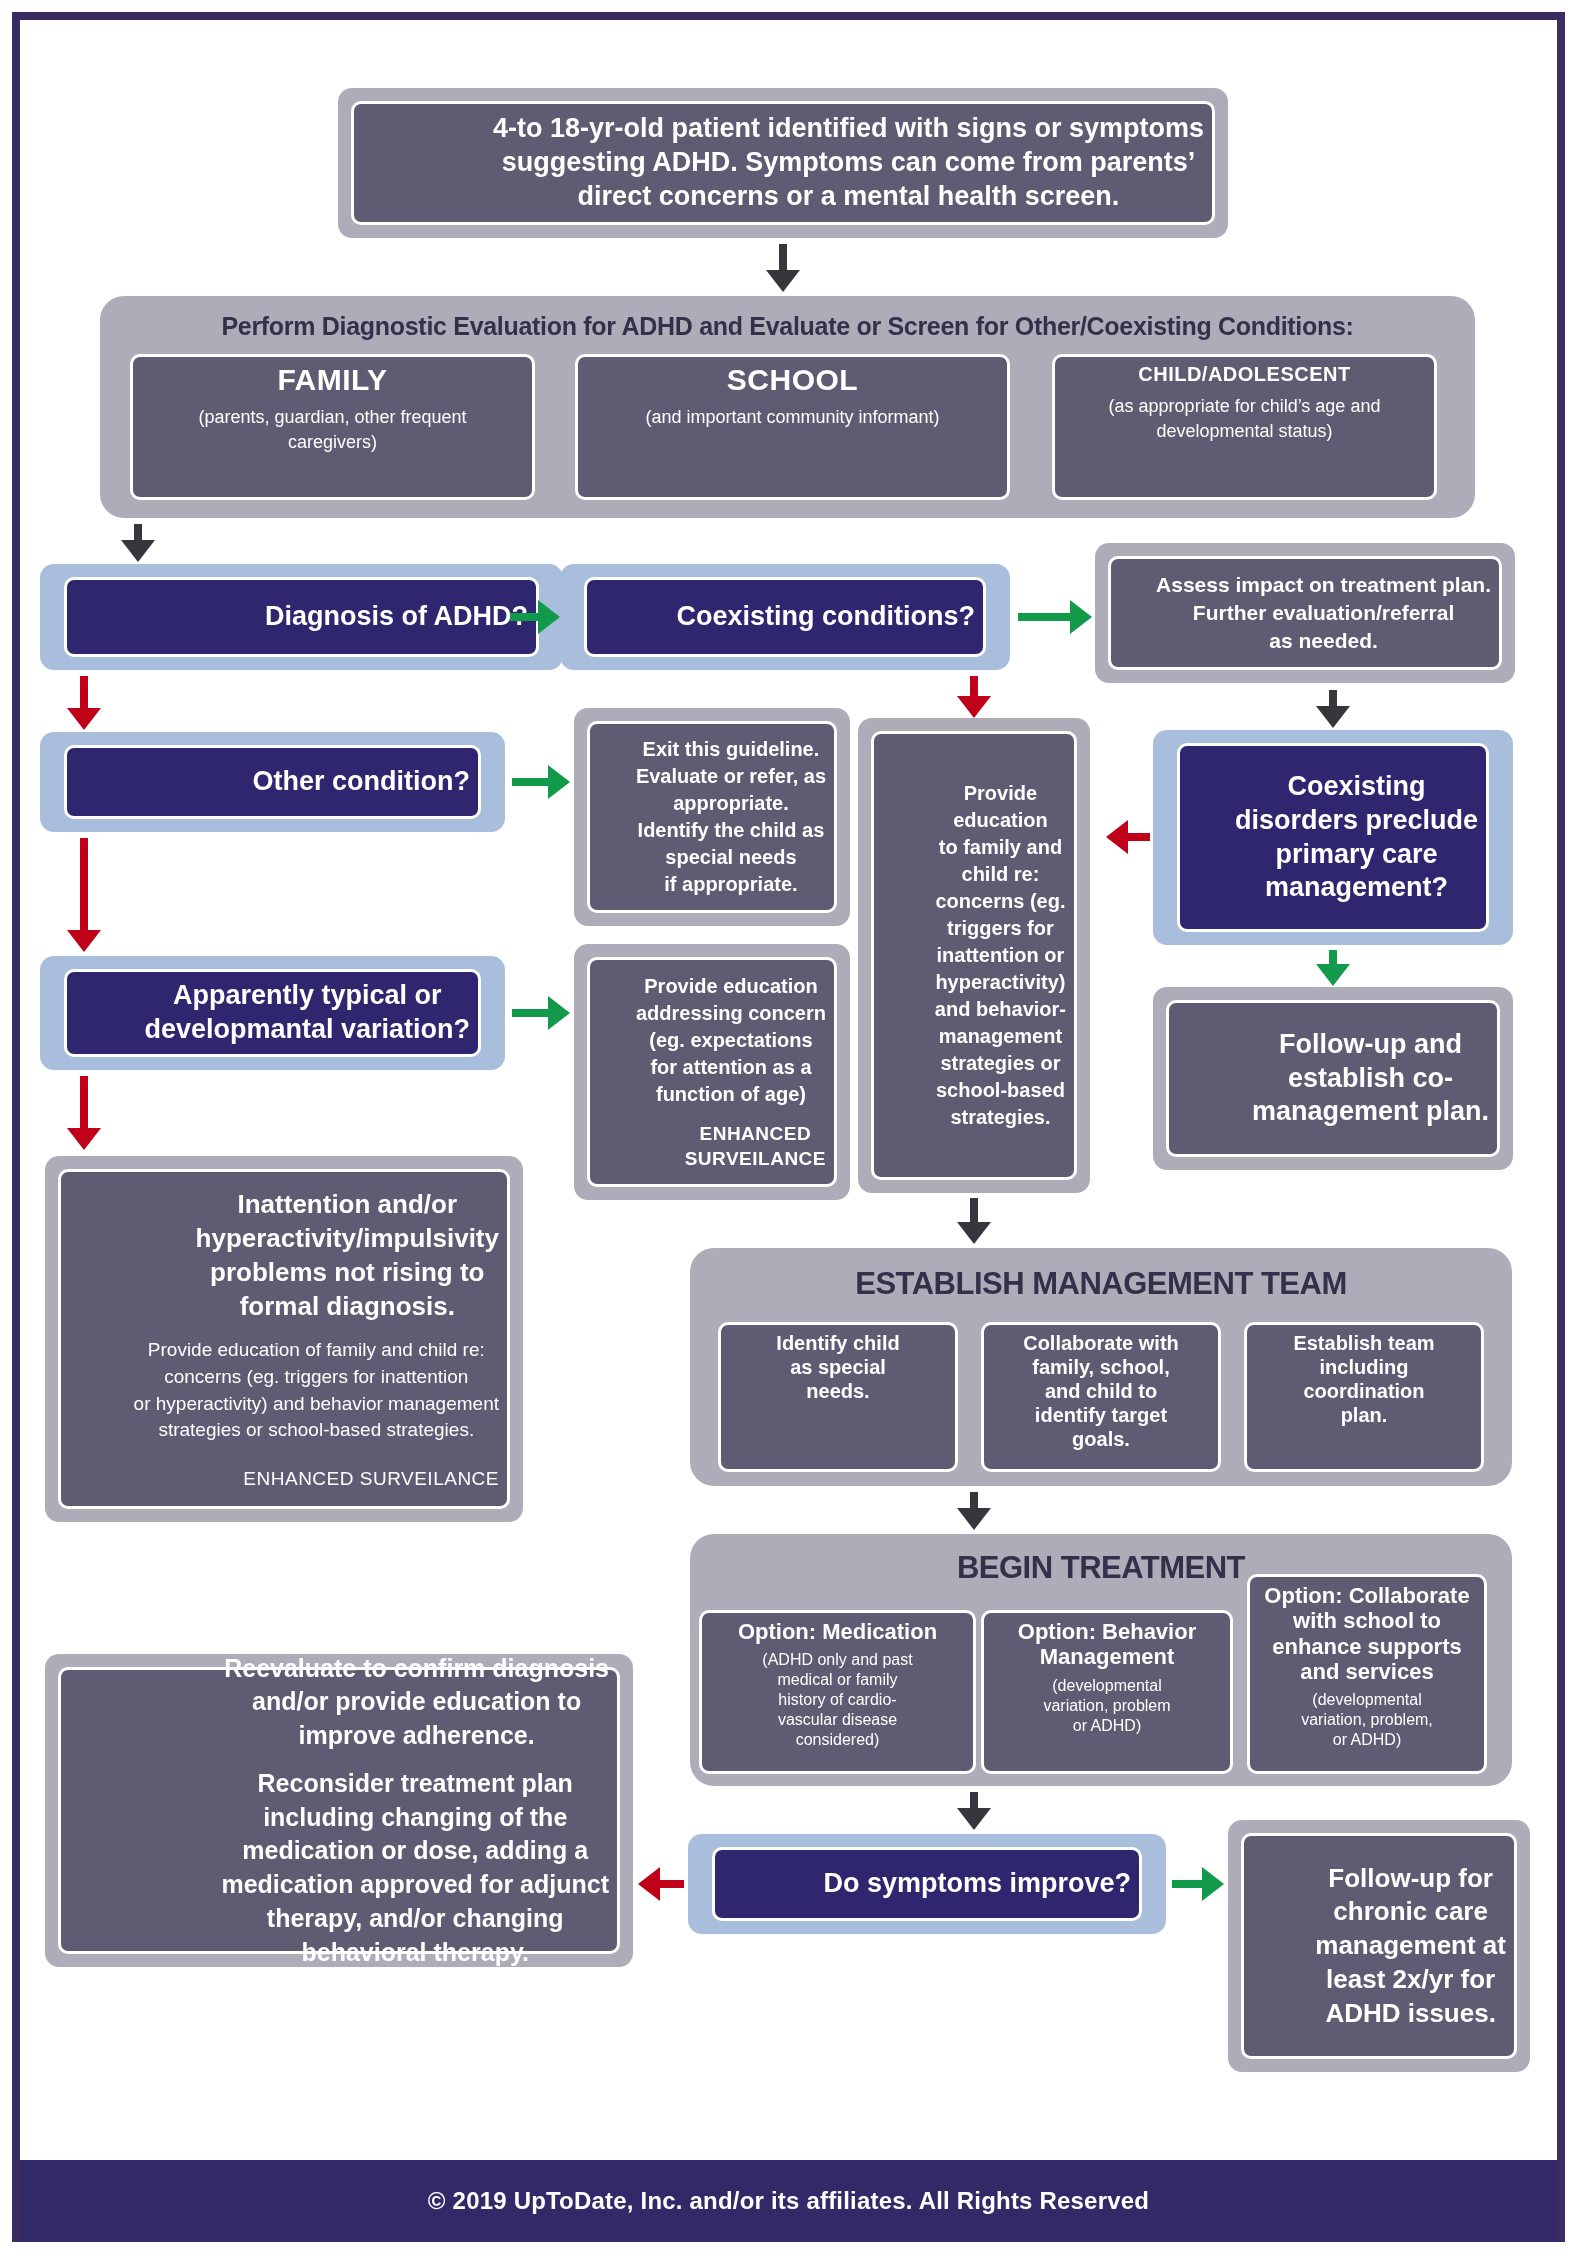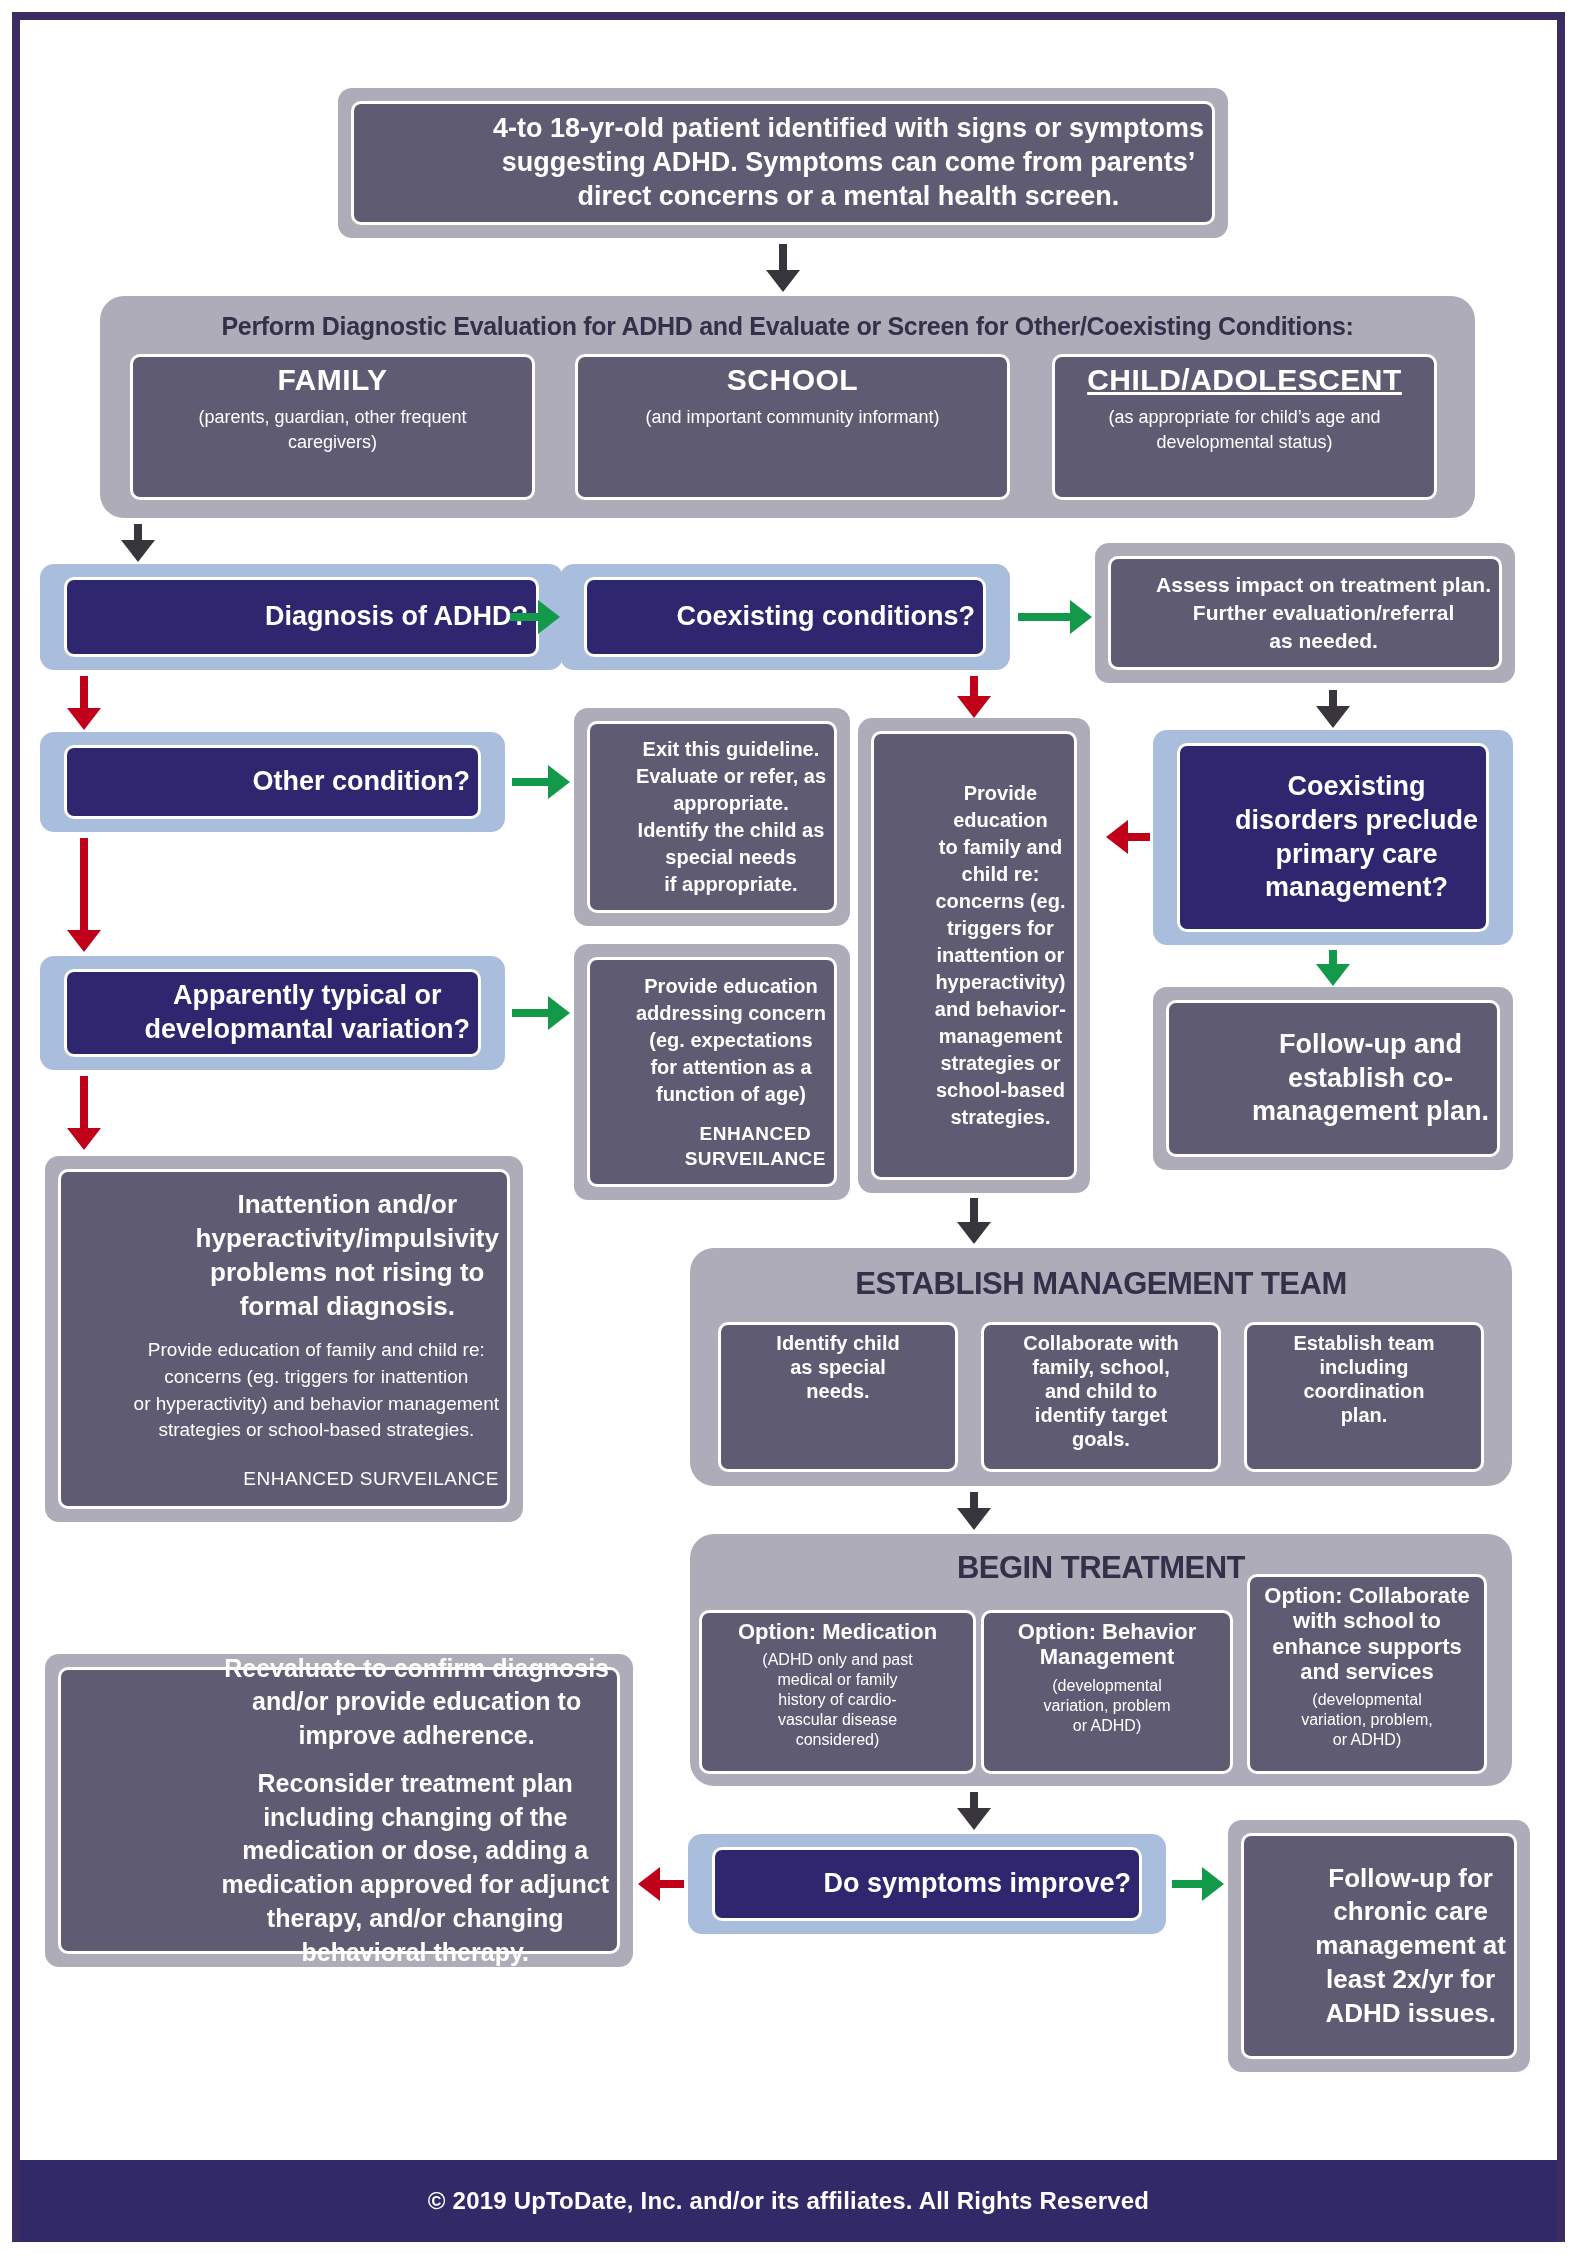--- a/index.html
+++ b/index.html
@@ -75,21 +75,21 @@
     <div class="cell" style="left:30px; top:58px; width:405px; height:146px;">
       <span class="pre" style="font-size:30px; font-weight:bold; letter-spacing:0.5px;">FAMILY</span>
       <span class="pre" style="font-size:18px; line-height:1.4; margin-top:8px;">(parents, guardian, other frequent
 caregivers)</span>
     </div>
     <div class="cell" style="left:475px; top:58px; width:435px; height:146px;">
       <span class="pre" style="font-size:30px; font-weight:bold; letter-spacing:0.5px;">SCHOOL</span>
       <span class="pre" style="font-size:18px; line-height:1.4; margin-top:8px;">(and important community informant)</span>
     </div>
     <div class="cell" style="left:952px; top:58px; width:385px; height:146px;">
-      <span class="pre" style="font-size:30px; font-weight:bold; letter-spacing:0.5px;text-decoration:underline;">CHILD/ADOLESCENT</span>
+      <span class="pre" style="font-size:20px; font-weight:bold; letter-spacing:0.5px;">CHILD/ADOLESCENT</span>
       <span class="pre" style="font-size:18px; line-height:1.4; margin-top:8px;">(as appropriate for child’s age and
 developmental status)</span>
     </div>
   </div>
 
   <div class="arrow a-down c-black" style="left:134px; top:524px; height:16px;"></div>
 
   <div class="node blue" style="left:40px; top:564px; width:523px; height:106px;">
     <div class="inner">
         <span class="pre t27">Diagnosis of ADHD?</span>

